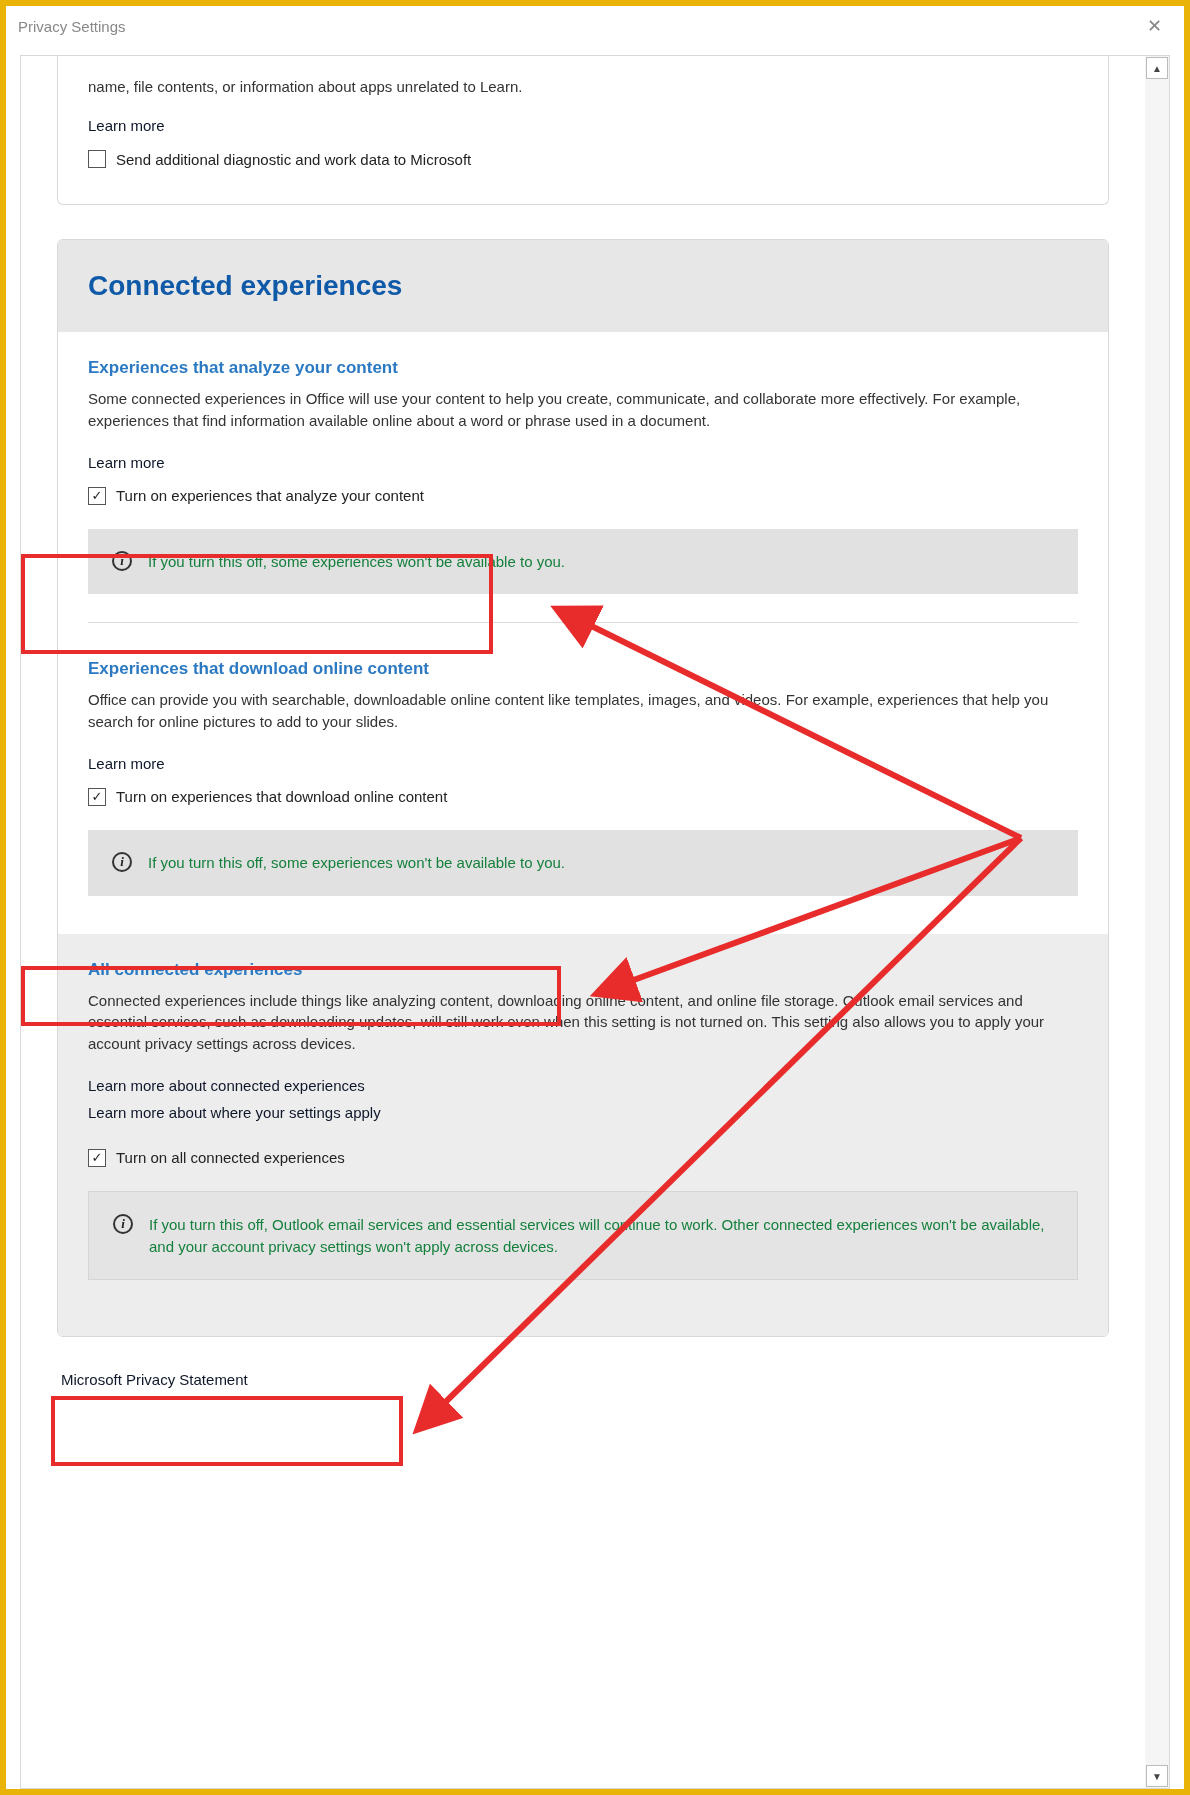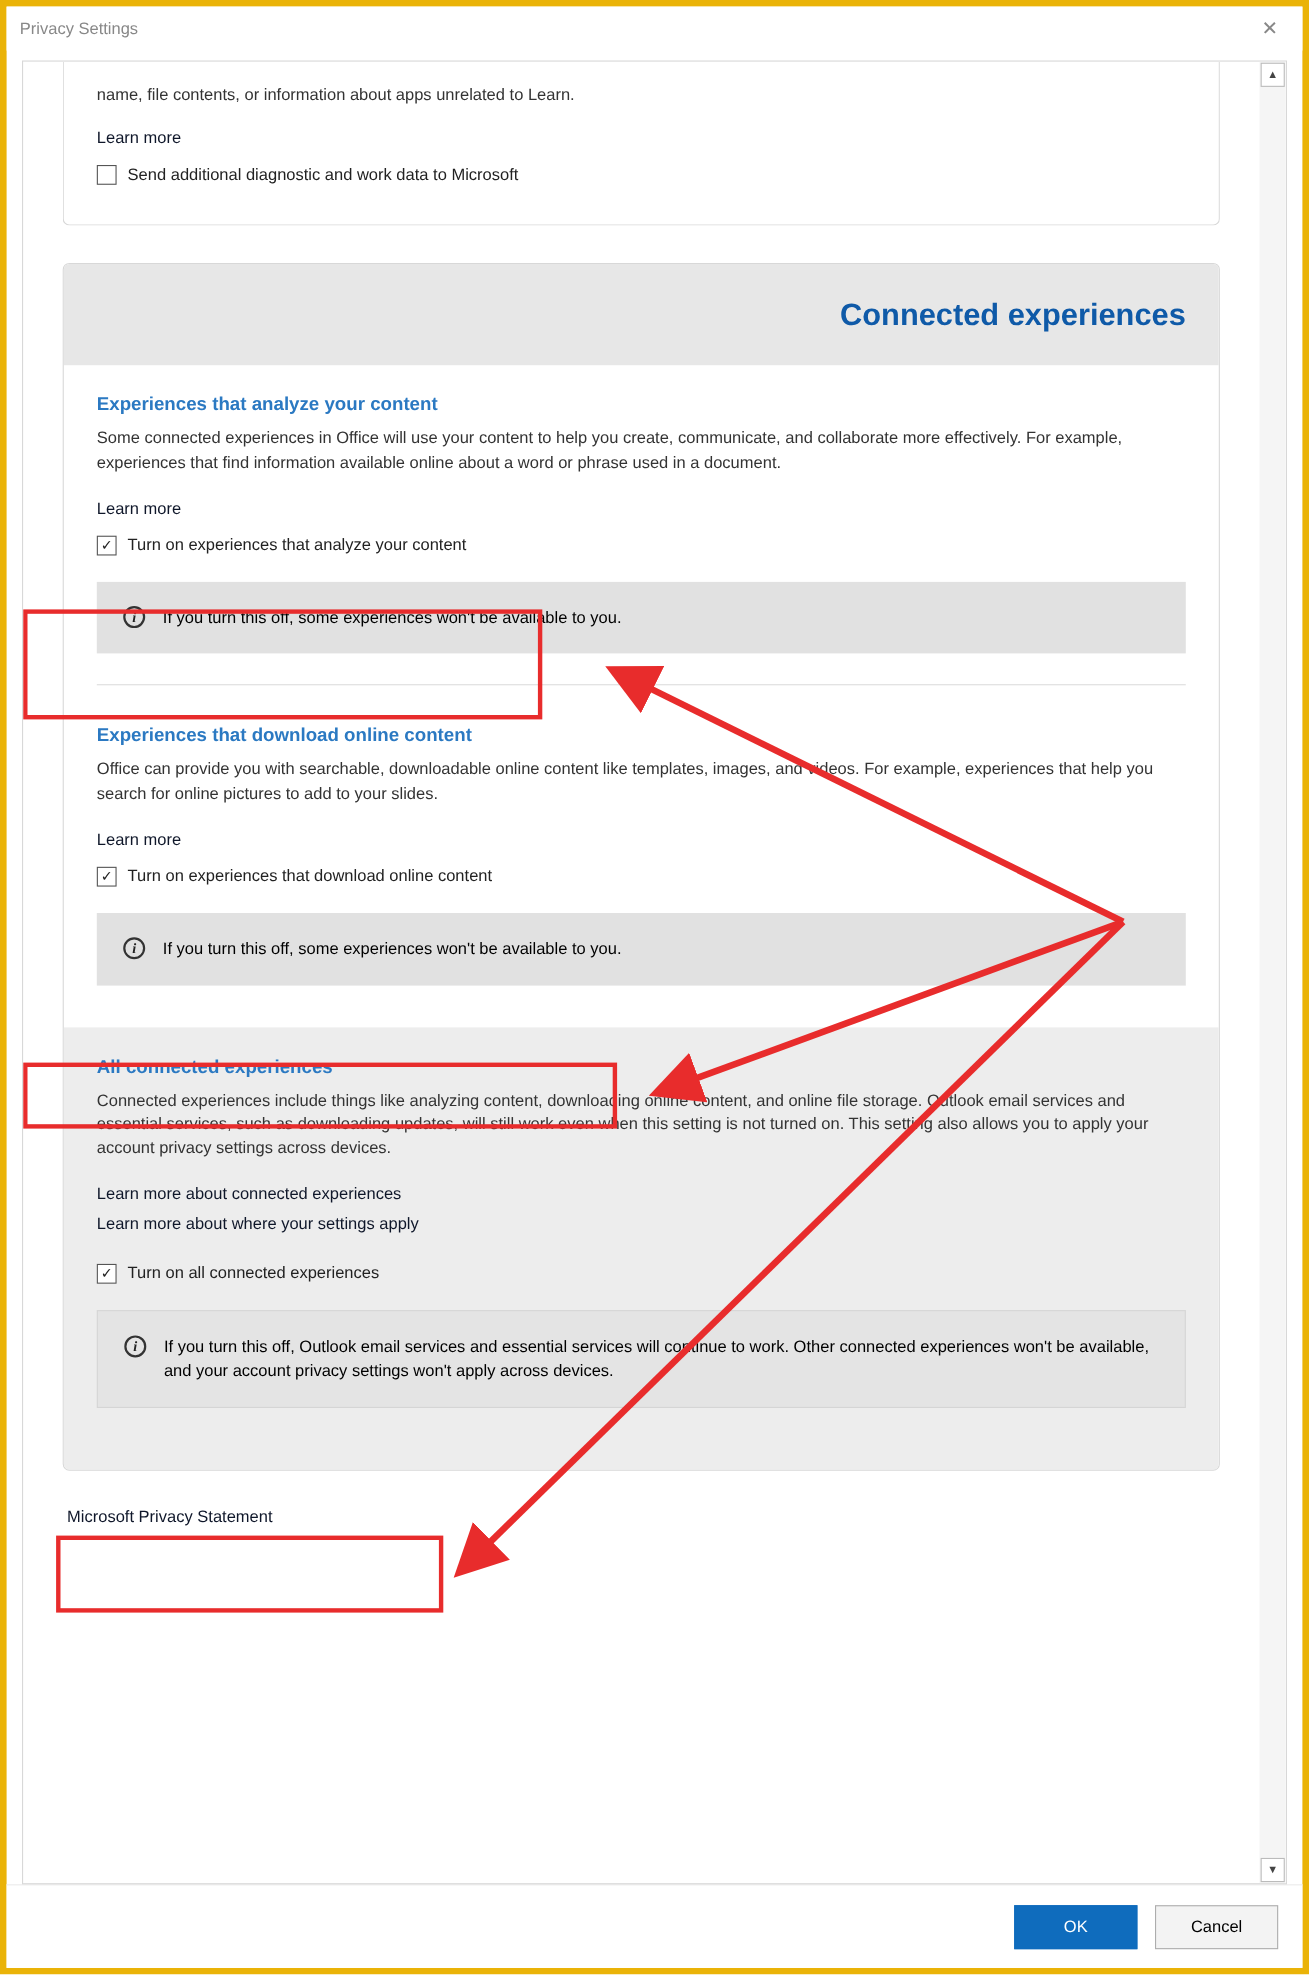--- a/index.html
+++ b/index.html
@@ -85,21 +85,20 @@
       padding: 22px 30px 26px 30px;
     }
     .card-header {
       background: #e7e7e7;
       padding: 30px 30px;
     }
     .card-header h2 {
       color: #0f5aa8;
       font-size: 28px;
       font-weight: 600;
-      text-align: right;
     }
     .section {
       padding: 26px 30px 10px 30px;
     }
     .section.bg-gray {
       background: #ededed;
     }
     .section h3 {
       color: #2b79c2;
       font-size: 17px;
@@ -155,21 +154,21 @@
       display: flex; align-items:center; justify-content:center;
       font-style: italic;
       font-family: Georgia, serif;
       font-weight: bold;
       font-size: 13px;
       flex-shrink: 0;
       color:#222;
     }
     .info-text {
       font-size: 15px;
-      color: #000000;
+      color: #15803d;
       line-height: 1.45;
     }
     hr.divider {
       border: none;
       border-top: 1px solid #ddd;
       margin: 10px 0 0 0;
     }
     .truncated-text {
       color: #333;
       font-size: 15px;
@@ -313,18 +312,14 @@
 
     </div>
 
     <div class="scrollbar">
       <div class="scroll-arrow">▲</div>
       <div style="flex:1"></div>
       <div class="scroll-arrow">▼</div>
     </div>
   </div>
 
-  <div class="footer">
-    <button class="btn primary">OK</button>
-    <button class="btn">Cancel</button>
-  </div>
 
 </div>
 
 </body></html>

